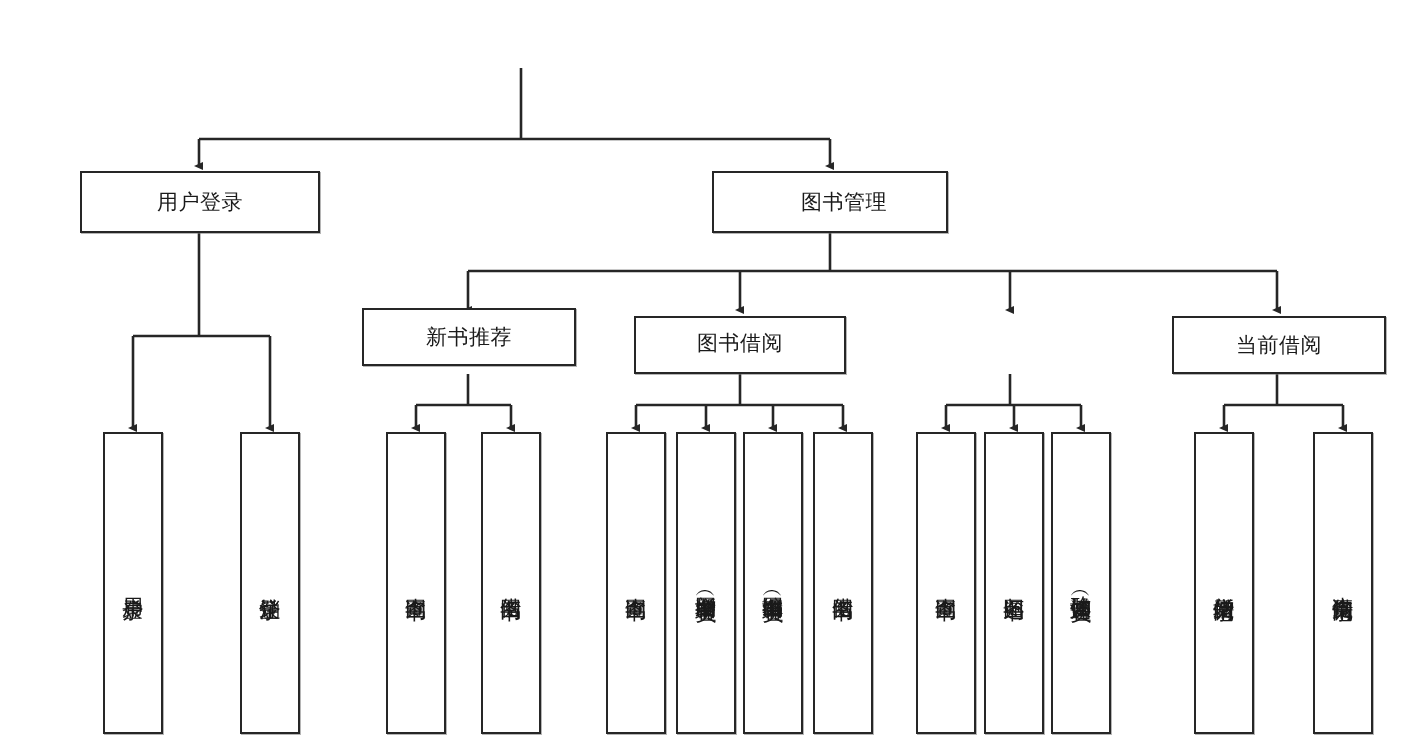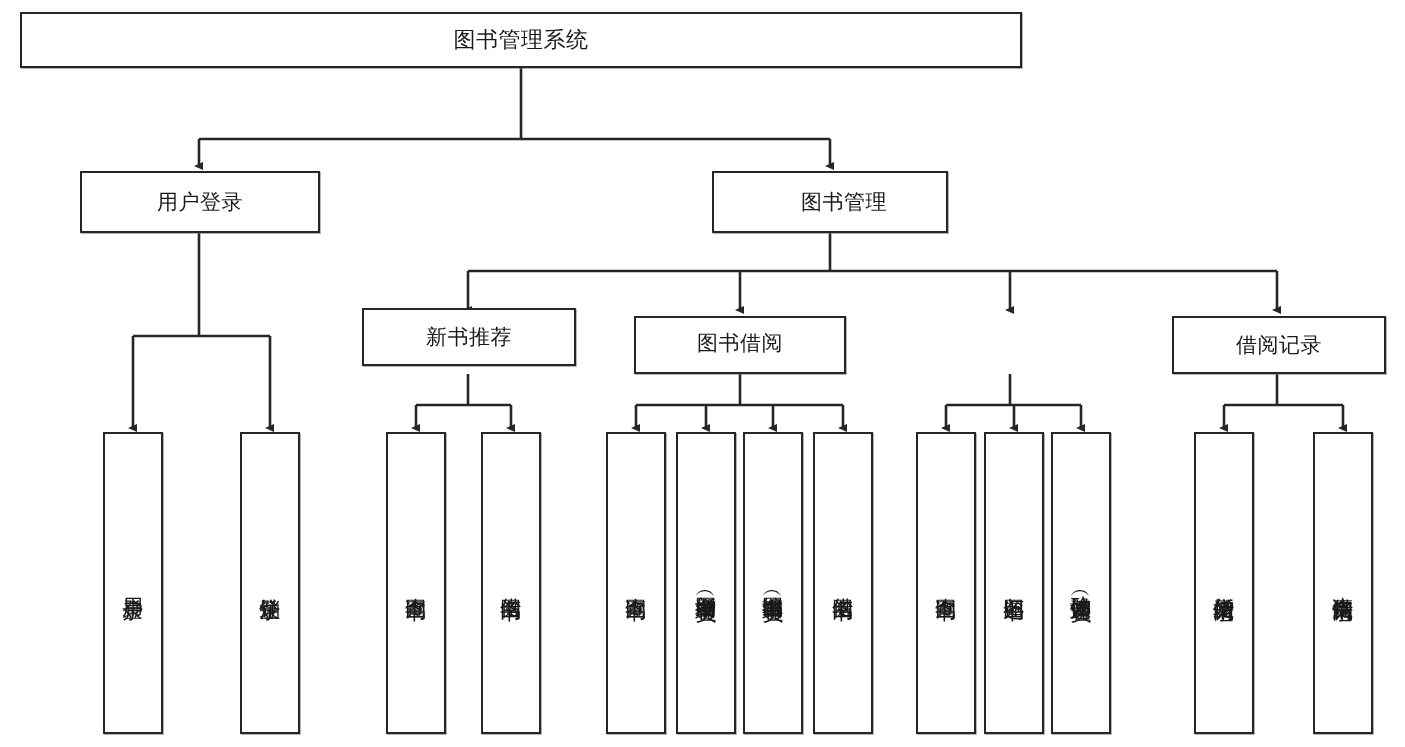--- a/index.html
+++ b/index.html
@@ -120,39 +120,36 @@
       <path d="M1014,405 L1014,428" marker-end="url(#arrowhead)"></path>
       <path d="M1081,405 L1081,428" marker-end="url(#arrowhead)"></path>
 
       <path d="M1277,374 L1277,405"></path>
       <path d="M1224,405 L1343,405"></path>
       <path d="M1224,405 L1224,428" marker-end="url(#arrowhead)"></path>
       <path d="M1343,405 L1343,428" marker-end="url(#arrowhead)"></path>
     </g>
   </svg>
 
-  <div class="node root horizontal" style="left:20px; top:12px; width:1002px; height:56px;">
-    <span class="node-label">图书管理系统</span>
-  </div>
 
   <div class="node horizontal" style="left:80px; top:171px; width:240px; height:62px;">
     <span class="node-label">用户登录</span>
   </div>
   <div class="node horizontal" style="left:712px; top:171px; width:236px; height:62px;padding-left:28px;">
     <span class="node-label">图书管理</span>
   </div>
 
   <div class="node horizontal" style="left:362px; top:308px; width:214px; height:58px;">
     <span class="node-label">新书推荐</span>
   </div>
   <div class="node horizontal" style="left:634px; top:316px; width:212px; height:58px;font-family:Liberation Mono, monospace;">
     <span class="node-label">图书借阅</span>
   </div>
   <div class="node horizontal" style="left:1172px; top:316px; width:214px; height:58px;">
-    <span class="node-label">借阅记录</span>
+    <span class="node-label">当前借阅</span>
   </div>
 
   <div class="node vertical" style="left:103px; top:432px; width:60px; height:302px;">
     <span class="node-label">用户登录</span>
   </div>
   <div class="node vertical" style="left:240px; top:432px; width:60px; height:302px;">
     <span class="node-label">注销登录</span>
   </div>
 
   <div class="node vertical" style="left:386px; top:432px; width:60px; height:302px;">

